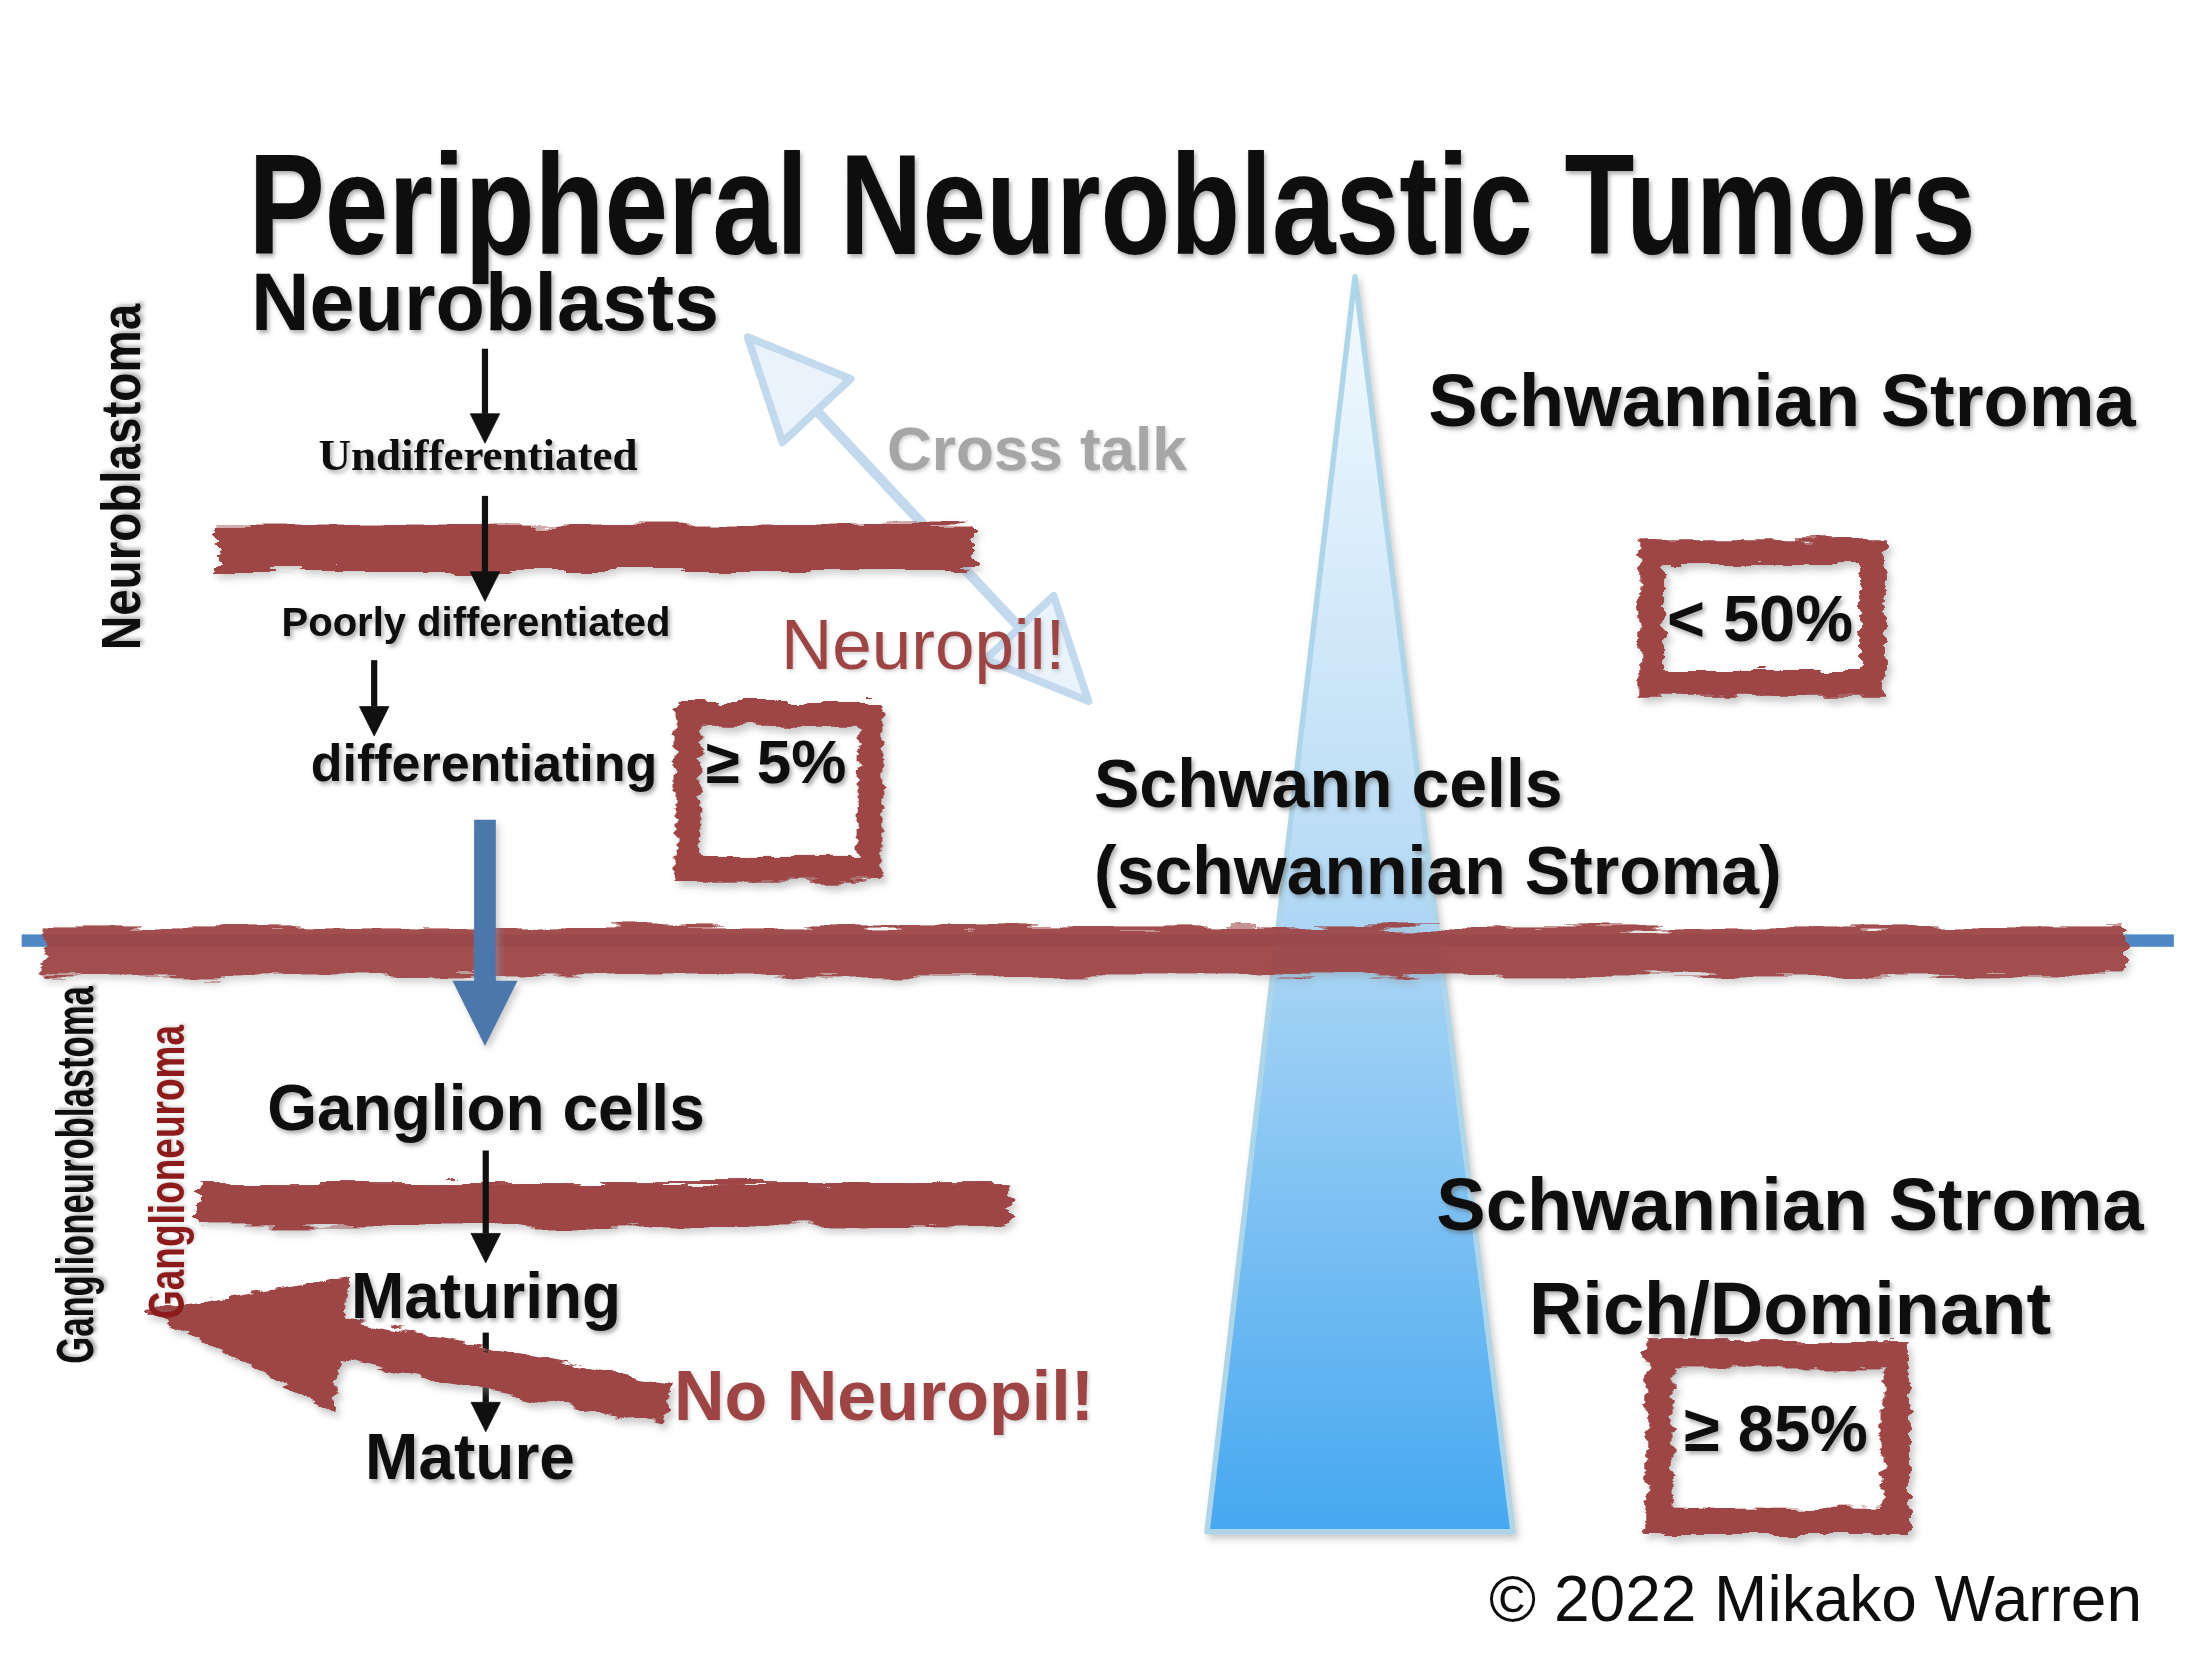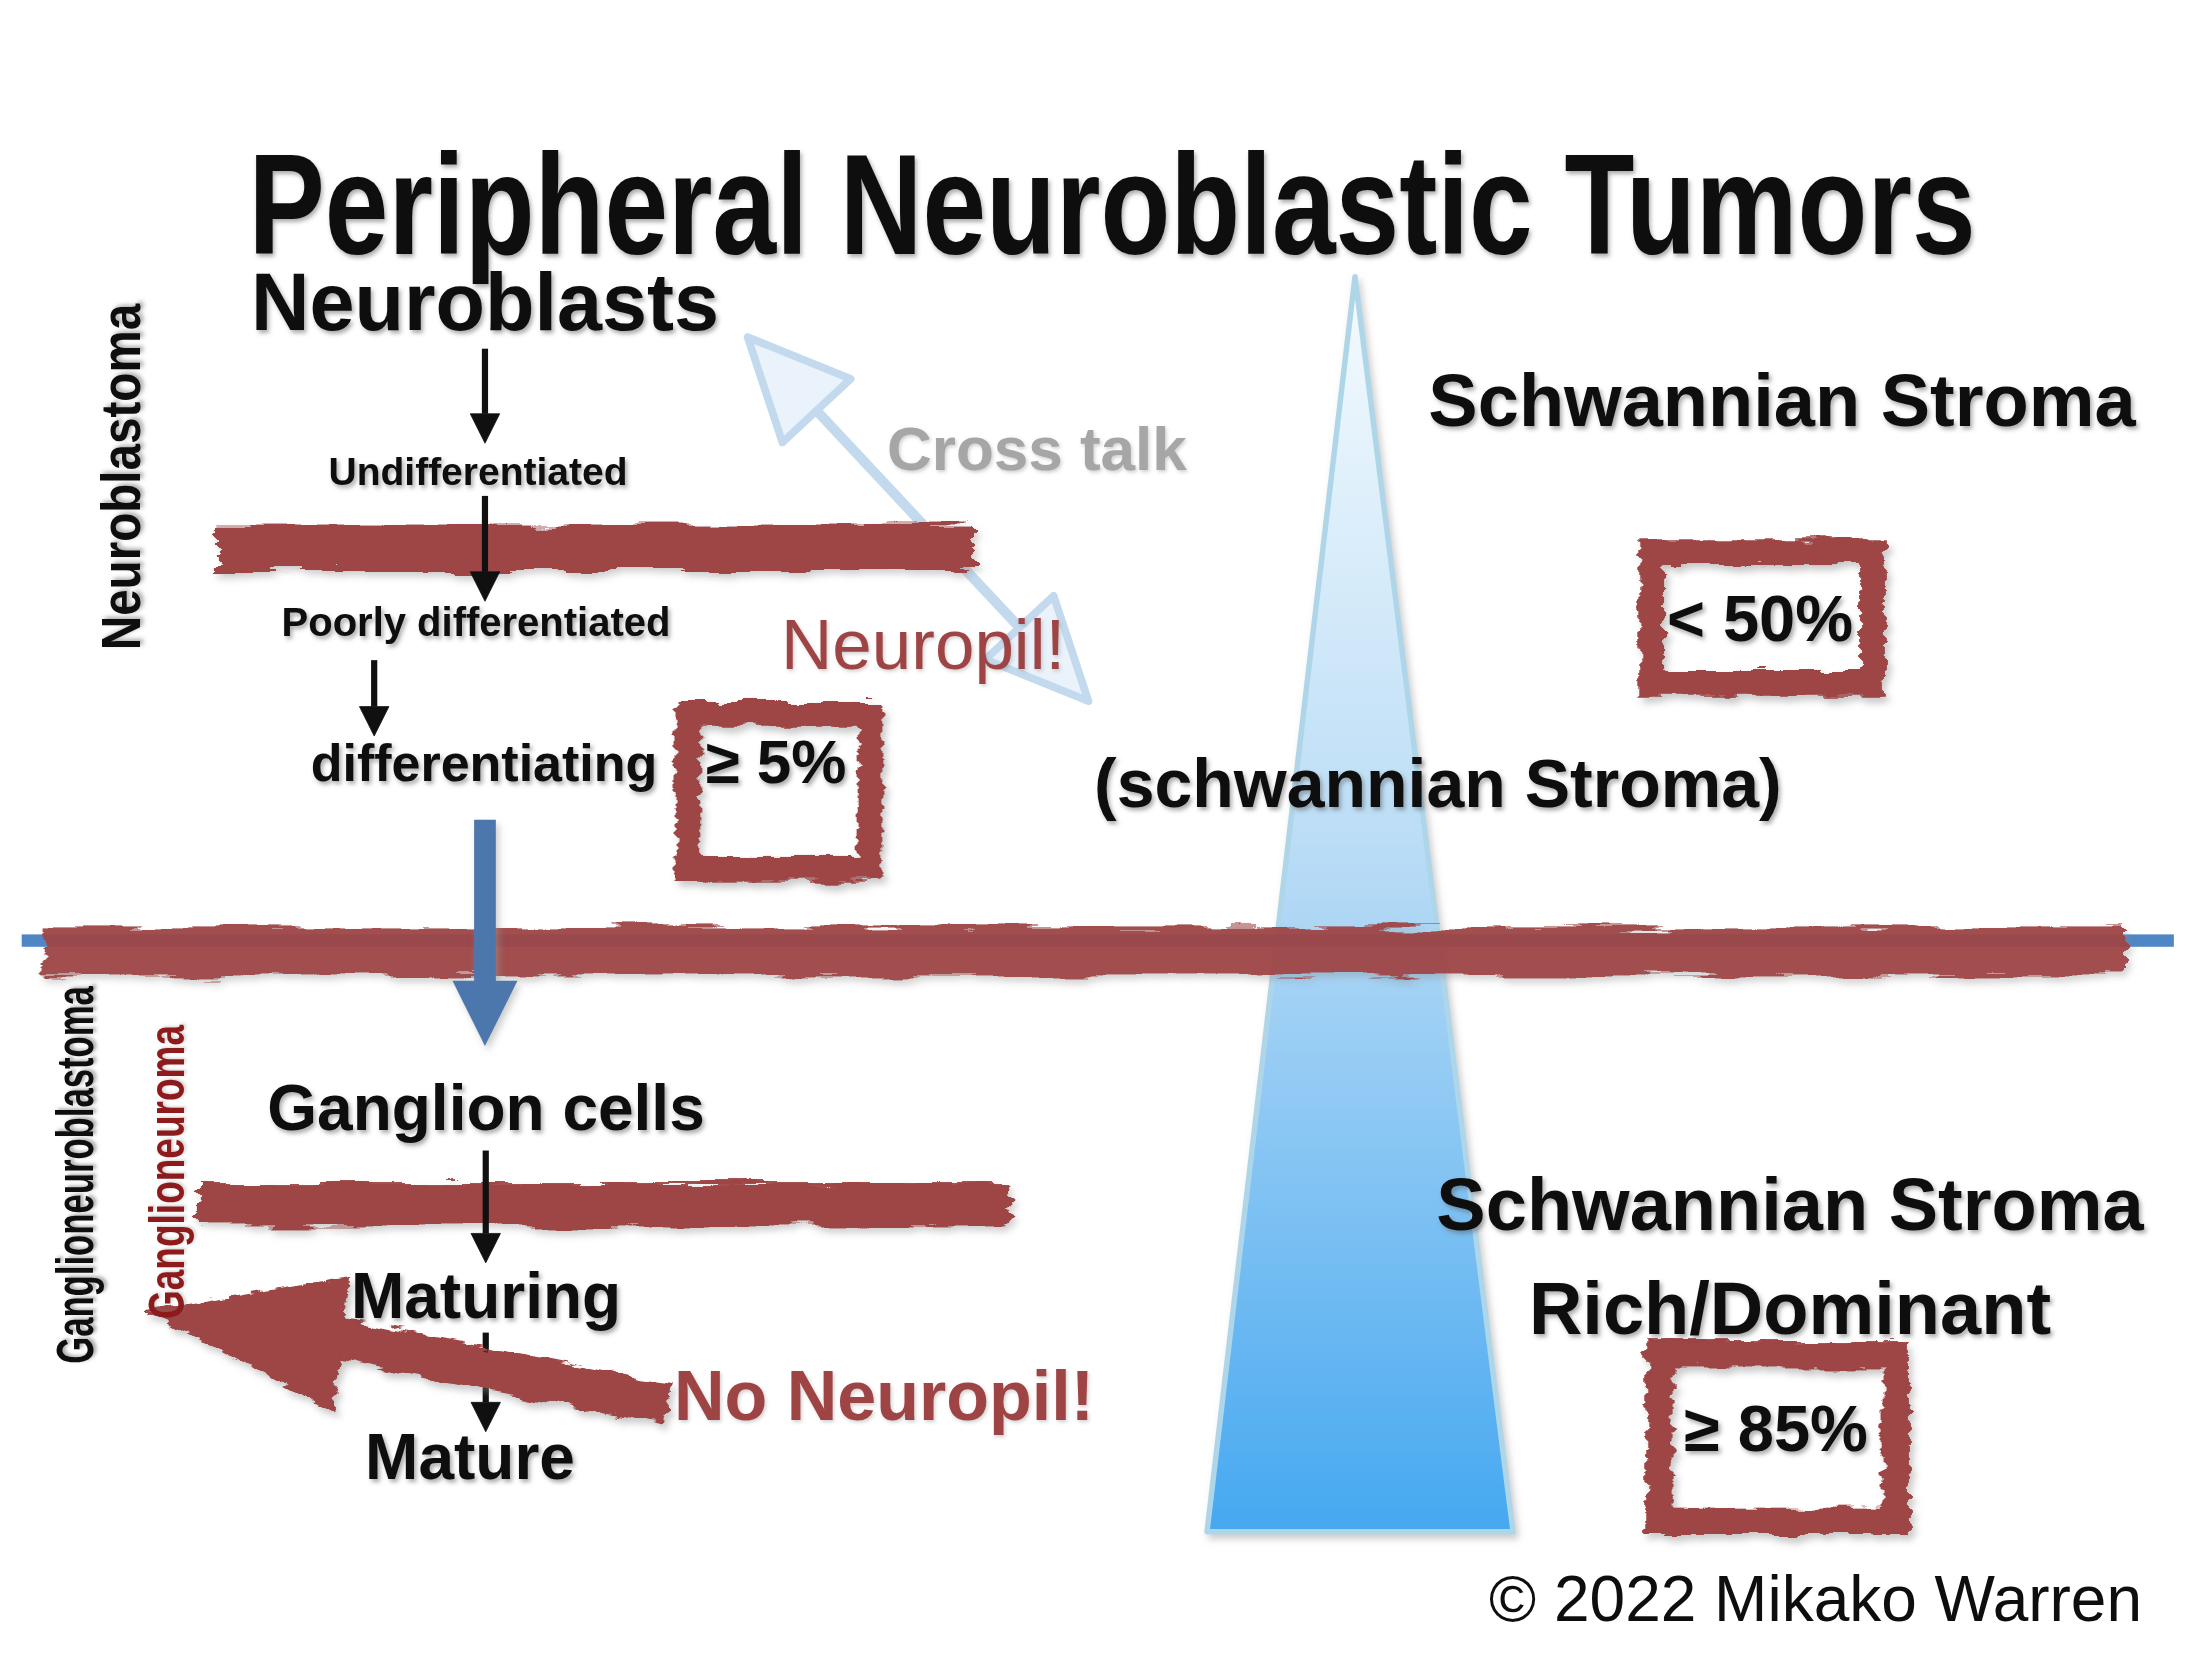--- a/index.html
+++ b/index.html
@@ -14,21 +14,21 @@
   .sh{text-shadow:2.3px 3.1px 4.6px rgba(90,90,90,.5);}
   .shl{text-shadow:1.5px 2.3px 3.9px rgba(120,120,120,.35);}
   .maroon{color:var(--marker_red);}
   .darkred{color:var(--dark_red);}
   .gray{color:var(--gray);}
   .vlabel{position:absolute;white-space:nowrap;font-weight:bold;line-height:1;}
   #svg-layer{position:absolute;left:0;top:0;z-index:1;}
   .txt{z-index:2;}
   #title{left:1112px;top:34px;font-size:143px;}
   #neuroblasts{left:485px;top:260px;font-size:81px;}
-  #undiff{left:478px;top:452px;font-size:39px;}
+  #undiff{left:478px;top:432px;font-size:45px;font-family:Liberation Serif, serif;}
   #poorly{left:476px;top:601px;font-size:40px;}
   #differentiating{left:484px;top:736px;font-size:52px;}
   #ganglion{left:486px;top:1075px;font-size:64px;}
   #maturing{left:486px;top:1263px;font-size:64px;}
   #mature{left:470px;top:1424px;font-size:64px;}
   #crosstalk{left:887px;top:413px;font-size:62px;font-weight:bold;}
   #neuropil{left:781px;top:604px;font-size:71px;font-weight:normal;}
   #noneuropil{left:674px;top:1356px;font-size:70px;font-weight:bold;}
   #schwann{left:1094px;top:740px;font-size:68px;font-weight:bold;line-height:1.28;}
   #poorblk{left:1782px;top:349px;font-size:74px;font-weight:bold;line-height:1.4;}
@@ -132,20 +132,21 @@
 <div id="ganglion" class="ctr txt b sh">Ganglion cells</div>
 <div id="maturing" class="ctr txt b sh">Maturing</div>
 <div id="mature" class="ctr txt b sh">Mature</div>
 
 <div id="crosstalk" class="abs txt gray shl">Cross talk</div>
 <div id="neuropil" class="abs txt maroon shl">Neuropil!</div>
 <div id="lbl5" class="boxlbl txt sh">≥ 5%</div>
 <div id="noneuropil" class="abs txt maroon shl">No Neuropil!</div>
 
 <div id="schwann" class="abs txt sh">
+  <div>Schwann cells</div>
   <div>(schwannian Stroma)</div>
 </div>
 
 <div id="poorblk" class="ctr txt sh">
   <div>Schwannian Stroma</div>
 </div>
 <div id="lblpoor" class="boxlbl txt sh">&lt; 50%</div>
 
 <div id="richblk" class="ctr txt sh">
   <div>Schwannian Stroma</div>

